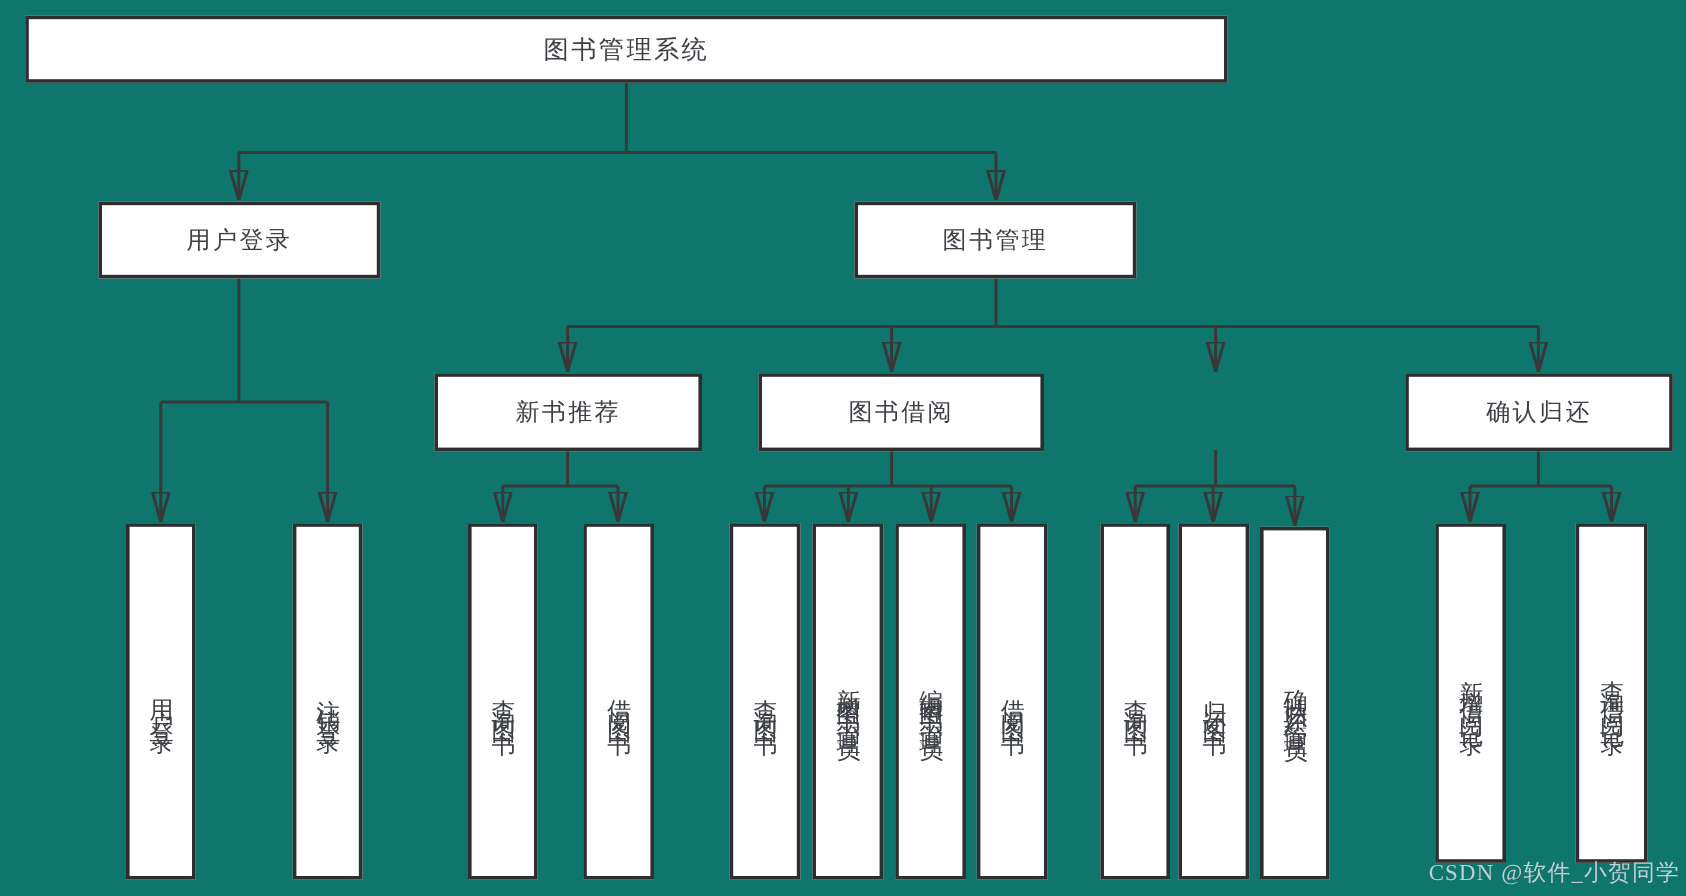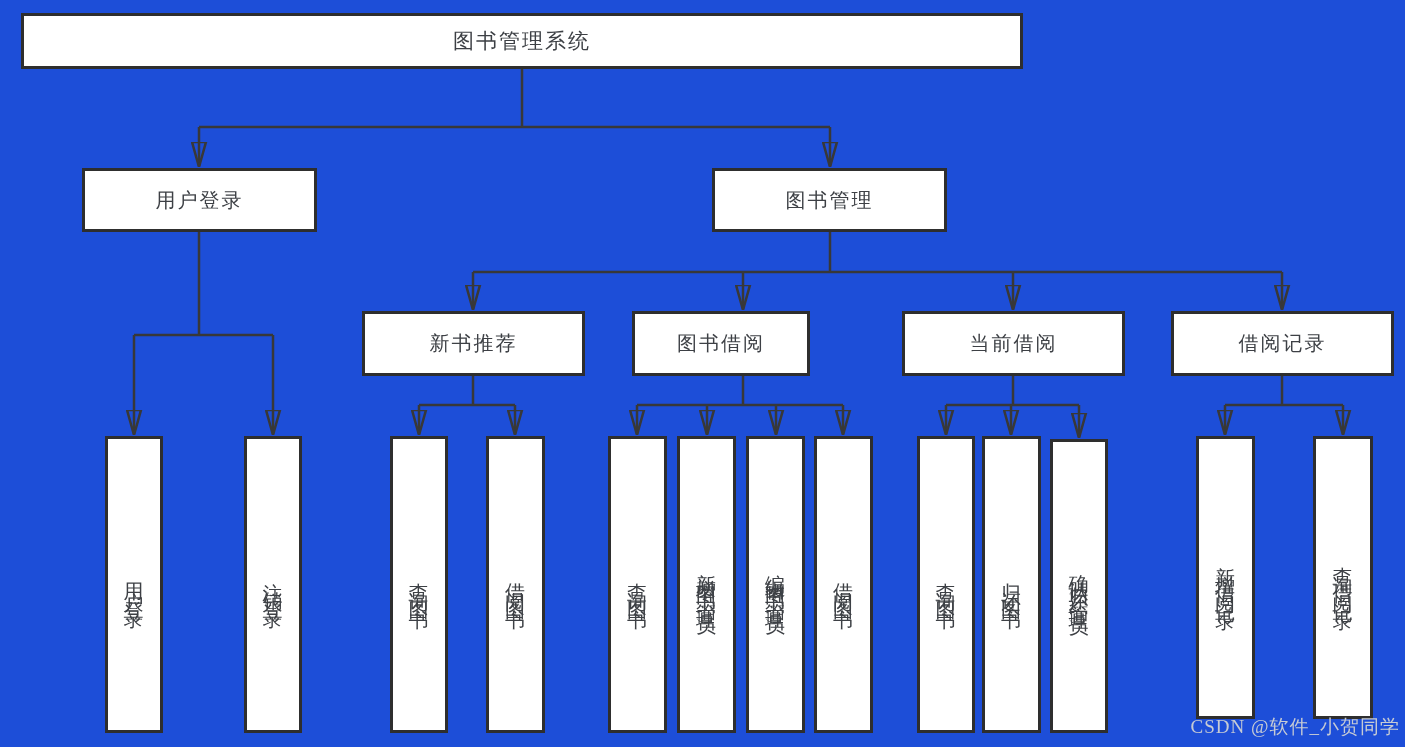--- a/index.html
+++ b/index.html
@@ -5,21 +5,21 @@
   html, body {
     margin: 0;
     padding: 0;
     background: #ffffff;
     font-family: "Liberation Sans", "DejaVu Sans", sans-serif;
   }
   #canvas {
     position: relative;
     width: 1405px;
     height: 747px;
-    background: #1d4ed8;
+    background: #0f766e;
     overflow: hidden;
   }
   #connectors {
     position: absolute;
     left: 0; top: 0;
     width: 1405px;
     height: 747px;
     z-index: 1;
   }
   #connectors path {
@@ -42,21 +42,21 @@
     font-size: 20px;
     letter-spacing: 2px;
   }
   .root {
     left: 21px; top: 13px; width: 1002px; height: 56px;
     font-size: 21px;
   }
   .n-user-login   { left: 82px;  top: 168px; width: 235px; height: 64px; }
   .n-book-mgmt    { left: 712px; top: 168px; width: 235px; height: 64px; }
   .n-new-book     { left: 362px;  top: 311px; width: 223px; height: 65px; }
-  .n-borrowing    { left: 632px;  top: 311px; width: 178px; height: 65px; }
+  .n-borrowing    { left: 632px;  top: 311px; width: 238px; height: 65px; }
   .n-current      { left: 902px;  top: 311px; width: 223px; height: 65px; }
   .n-records      { left: 1171px; top: 311px; width: 223px; height: 65px; }
   .leaf {
     writing-mode: vertical-rl;
     text-orientation: mixed;
     font-size: 20px;
     letter-spacing: 9px;
     line-height: 1;
     top: 436px;
     height: 297px;
@@ -139,22 +139,21 @@
     <path d="M1343,405 V434" marker-end="url(#arrow)"></path>
   </svg>
 
   <div class="hbox root">图书管理系统</div>
 
   <div class="hbox n-user-login">用户登录</div>
   <div class="hbox n-new-book">新书推荐</div>
 
   <div class="hbox n-book-mgmt">图书管理</div>
   <div class="hbox n-borrowing">图书借阅</div>
-  <div class="hbox n-current">当前借阅</div>
-  <div class="hbox n-records">借阅记录</div>
+  <div class="hbox n-records">确认归还</div>
 
   <div class="leaf lf0">用户登录</div>
   <div class="leaf lf1">注销登录</div>
   <div class="leaf lf2">查询图书</div>
   <div class="leaf lf3">借阅图书</div>
   <div class="leaf lf4">查询图书</div>
   <div class="leaf lf5">新增图书（管理员）</div>
   <div class="leaf lf6">编辑图书（管理员）</div>
   <div class="leaf lf7">借阅图书</div>
   <div class="leaf lf8">查询图书</div>

